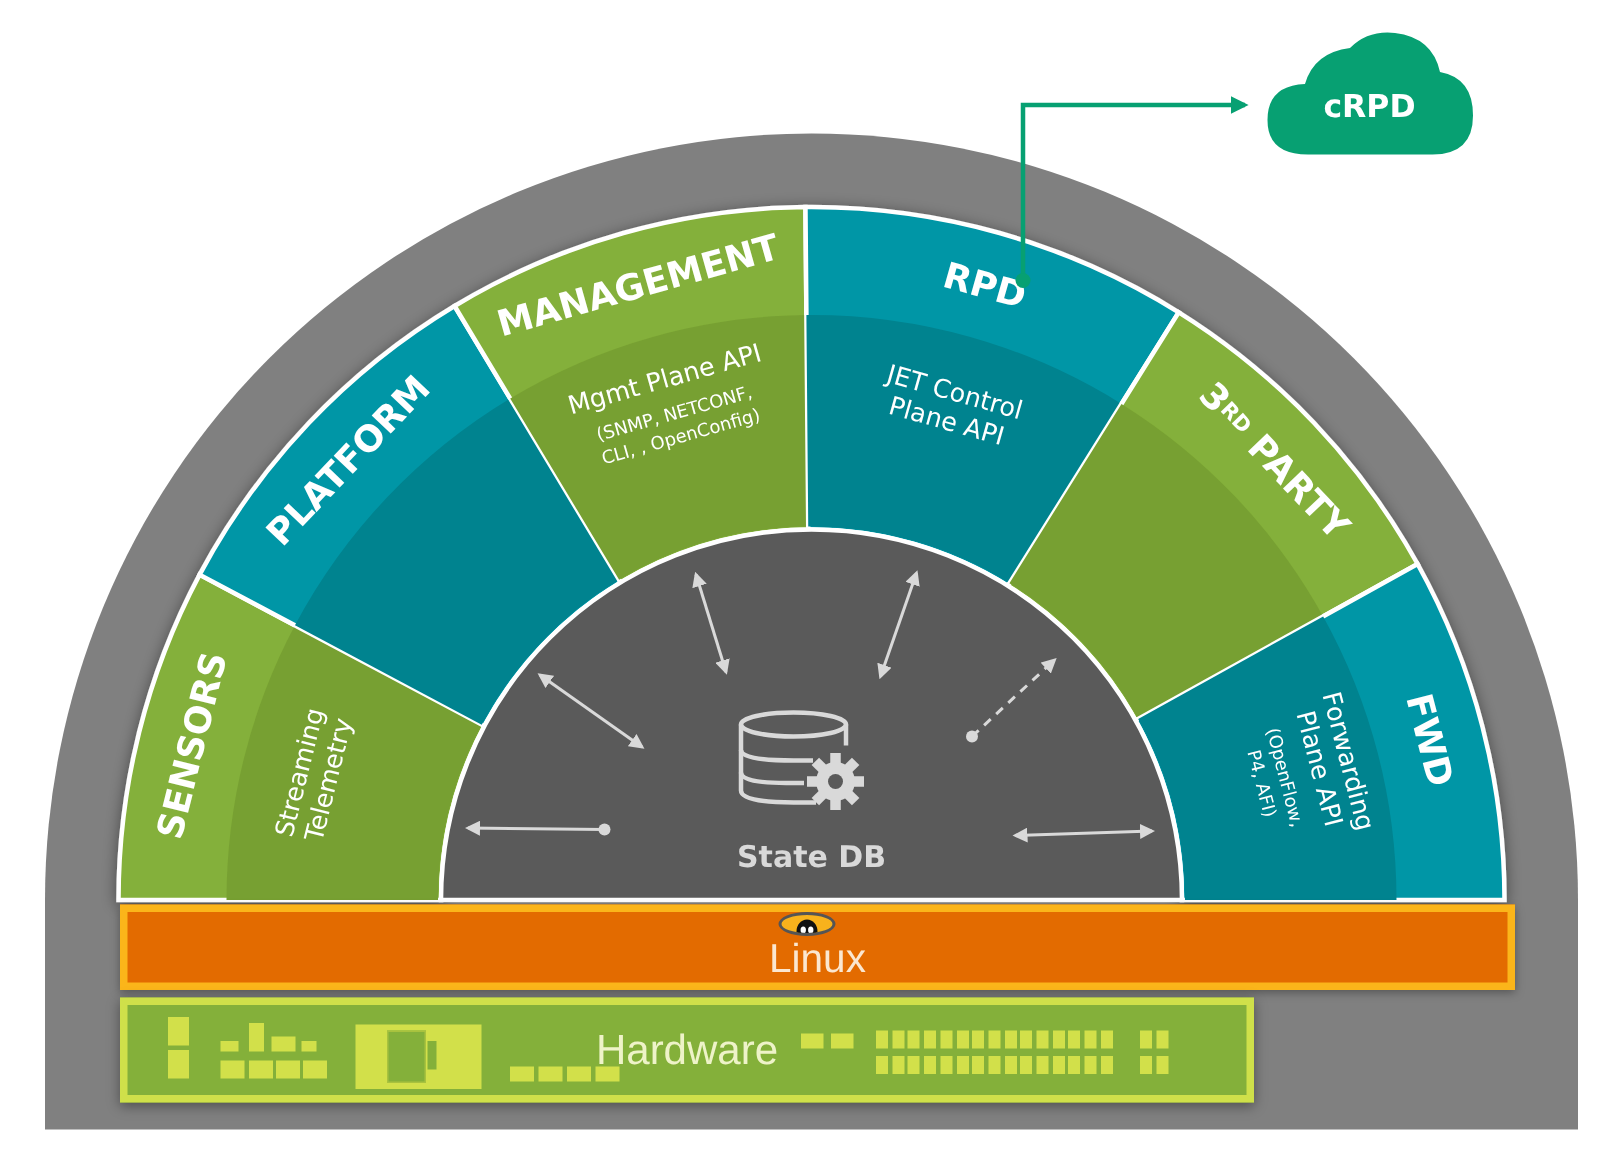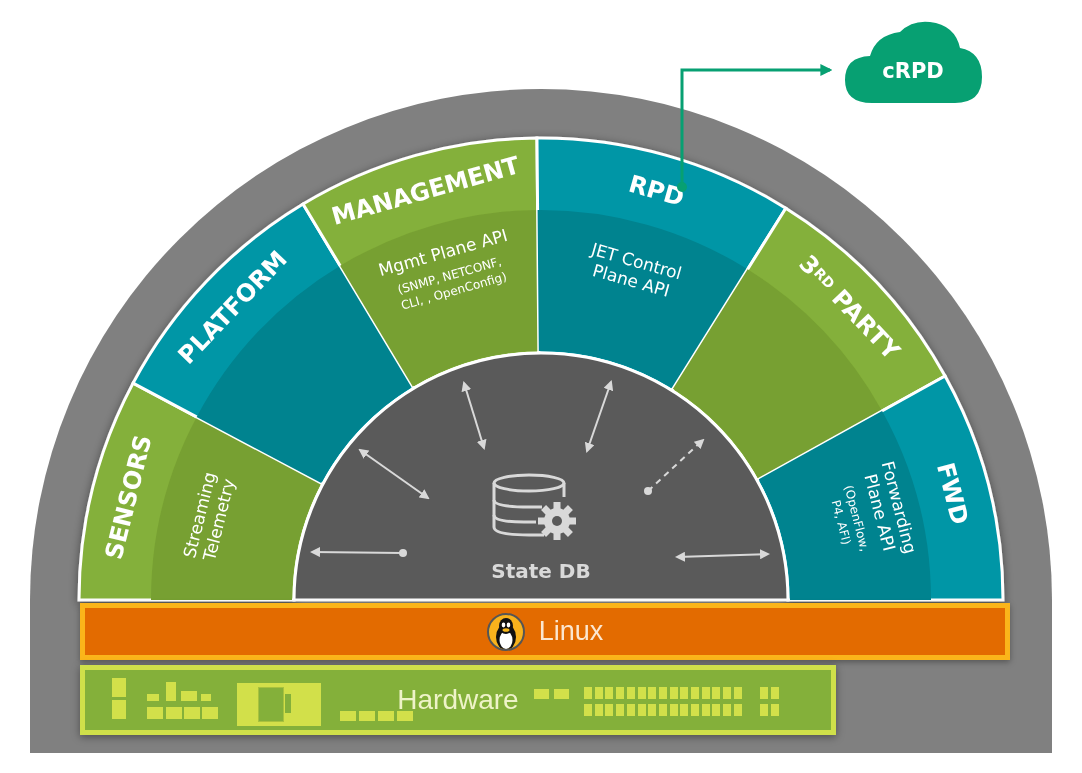--- a/index.html
+++ b/index.html
@@ -1,19 +1,19 @@
 <!DOCTYPE html>
 <html><head>
 <meta charset="utf-8">
 <style>
   html,body{margin:0;padding:0;background:#ffffff;}
   body{width:1082px;height:773px;position:relative;overflow:hidden;font-family:"DejaVu Sans","Liberation Sans",sans-serif;}
   #stage{position:absolute;left:0;top:0;width:1082px;height:773px;}
   svg text{font-family:"DejaVu Sans","Liberation Sans",sans-serif;}
-  .band{position:absolute;box-sizing:border-box;display:flex;align-items:center;justify-content:center;}
+  .band{position:absolute;box-sizing:border-box;display:flex;align-items:center;justify-content:center;flex-direction:column;}
   .linux{left:80px;top:603px;width:930px;height:57px;background:#e36b00;border:5px solid #fbb51a;box-shadow:0 2px 6px rgba(0,0,0,.35);}
   .hardware{left:80px;top:665px;width:756px;height:70px;background:#84b03a;border:5px solid #cfe04a;box-shadow:0 2px 8px rgba(0,0,0,.4);}
   .band-label{color:#fbe7d0;font-size:27px;font-family:"Liberation Sans",sans-serif;}
   .hardware .band-label{color:#eef3c8;font-size:28px;}
   .tux{width:38px;height:38px;border-radius:50%;background:#f8b21c;border:2px solid #555;margin-right:14px;position:relative;overflow:hidden;box-sizing:border-box;}
   .hw-blk{position:absolute;background:#d2e04a;}
 </style>
 </head>
 <body>
 

